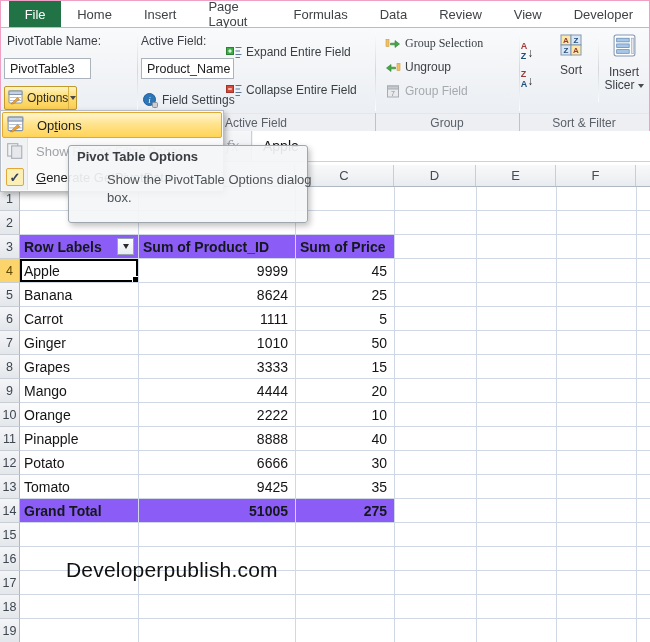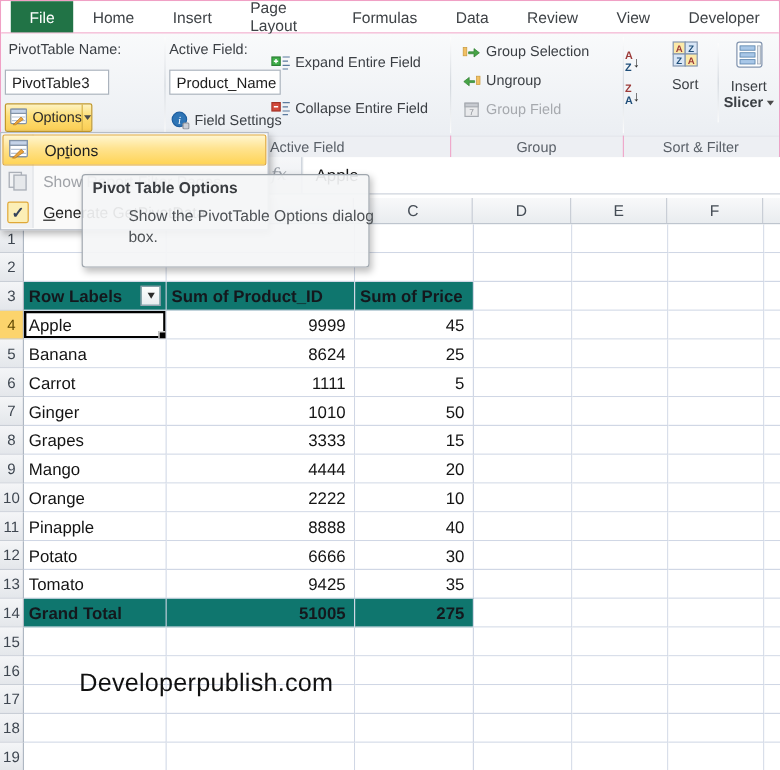--- a/index.html
+++ b/index.html
@@ -51,21 +51,21 @@
   .sbtn { position:absolute; width:28px; height:23px; display:flex; align-items:center; justify-content:center; }
   .azico { display:flex; align-items:center; }
   .azico .ltrs { display:flex; flex-direction:column; font-size:9px; font-weight:bold; line-height:1.05; }
   .az1 .ltrs::before { content:"A"; color:#9C3A38; } .az1 .ltrs::after { content:"Z"; color:#1F4E79; }
   .az2 .ltrs::before { content:"Z"; color:#9C3A38; } .az2 .ltrs::after { content:"A"; color:#1F4E79; }
   .azico .dn::before { content:"↓"; color:#2B2B2B; font-size:12px; font-weight:bold; }
 
   .bigbtn { position:absolute; display:flex; flex-direction:column; align-items:center;
             font-size:12px; color:#3B3F44; }
   .bigbtn .bico { margin-bottom:4px; }
-  .bigbtn .l2 { display:flex; align-items:center; gap:3px; line-height:1.15;font-weight:bold; }
+  .bigbtn .l2 { display:flex; align-items:center; gap:3px; line-height:1.15; }
 
   
   .fbar { position:absolute; left:0; top:131px; width:650px; height:31px; background:#F2F4F6;
           border-bottom:1px solid #CBD2DA; }
   .fx { position:absolute; left:213px; top:0; width:39px; height:100%; border-left:1px solid #C8CFD8;
         border-right:1px solid #C8CFD8; background:linear-gradient(#F6F7F9,#EAEDF1);
         display:flex; align-items:center; justify-content:center;
         font-family:"DejaVu Serif", serif; font-style:italic; font-size:14px; color:#9AA0A8; }
   .fvalue { position:absolute; left:253px; right:0; top:0; bottom:0; background:#fff;
         display:flex; align-items:center; padding-left:10px; font-size:14px; color:#141414; }
@@ -82,21 +82,21 @@
         border-right:1px solid #AEB7C2; border-bottom:1px solid #C9CED6;
         display:flex; align-items:center; justify-content:center; font-size:12.5px; color:#3E4650; }
   .gut.active { background:#FCD46C; color:#5F4700; }
   .cell { border-right:1px solid #D0D7E5; border-bottom:1px solid #D0D7E5; background:#fff;
         display:flex; align-items:center; padding:0 4px; font-size:14px; color:#141414; overflow:hidden;
         white-space:nowrap; position:relative; }
   .col-a { width:119px; flex:0 0 119px; } .col-b { width:157px; flex:0 0 157px; }
   .col-c { width:99px;  flex:0 0 99px;  } .col-d { width:82px;  flex:0 0 82px; }
   .col-e { width:80px;  flex:0 0 80px;  } .col-f { width:80px;  flex:0 0 80px; }
   .col-g { width:14px;  flex:0 0 14px;  border-right:none; }
-  .pv-h, .pv-t { background:#0f766e; font-weight:bold; color:#14181D; }
+  .pv-h, .pv-t { background:#8b5cf6; font-weight:bold; color:#14181D; }
   .num { justify-content:flex-end; padding-right:7px; }
   .cell.selected { box-shadow: inset 0 0 0 2px #000; }
   .cell.selected::after { content:""; position:absolute; right:-1px; bottom:-1px; width:5px; height:5px;
         background:#000; border:1px solid #fff; }
   .filterbtn { margin-left:auto; width:17px; height:17px; border:1px solid #98A3B1;
         background:linear-gradient(#FDFEFE,#E8ECF0); display:flex; align-items:center; justify-content:center; }
   .farrow { width:0; height:0; border-left:3.5px solid transparent; border-right:3.5px solid transparent;
         border-top:5px solid #2b2b2b; }
   .watermark { position:absolute; left:66px; top:393px; font-size:21px; color:#111; letter-spacing:.2px; }
 
@@ -191,21 +191,21 @@
           <svg viewBox="0 0 16 16">
               <rect x="0.5" y="3.5" width="7" height="7" fill="#D34A3C" stroke="#A33327"></rect>
               <path d="M2.2 7h3.6" stroke="#fff" stroke-width="1.2"></path>
               <path d="M9.5 3.5h6M9.5 7h4.5M9.5 10.5h6M9.5 13.5h4.5" stroke="#5B7A9D"></path>
             </svg>
         </span>
         <span>Collapse Entire Field</span>
       </div>
       <div class="vdiv" style="left:374px;"></div>
 
-      <div class="flat" style="left:384px; top:5px;">
+      <div class="flat" style="left:384px; top:5px;font-family:Liberation Serif, serif;">
         <span class="ico">
           <svg viewBox="0 0 16 16">
               <rect x="1" y="4.5" width="3" height="7" fill="#F2C063" stroke="#C89A3F" stroke-width="0.6"></rect>
               <path d="M5.5 8.2h4.5V5.5L14.5 9l-4.5 3.5V9.8H5.5z" fill="#47A447" stroke="#2F7F2F" stroke-width="0.6"></path>
             </svg>
         </span>
         <span>Group Selection</span>
       </div>
       <div class="flat" style="left:384px; top:29px;">
         <span class="ico">

